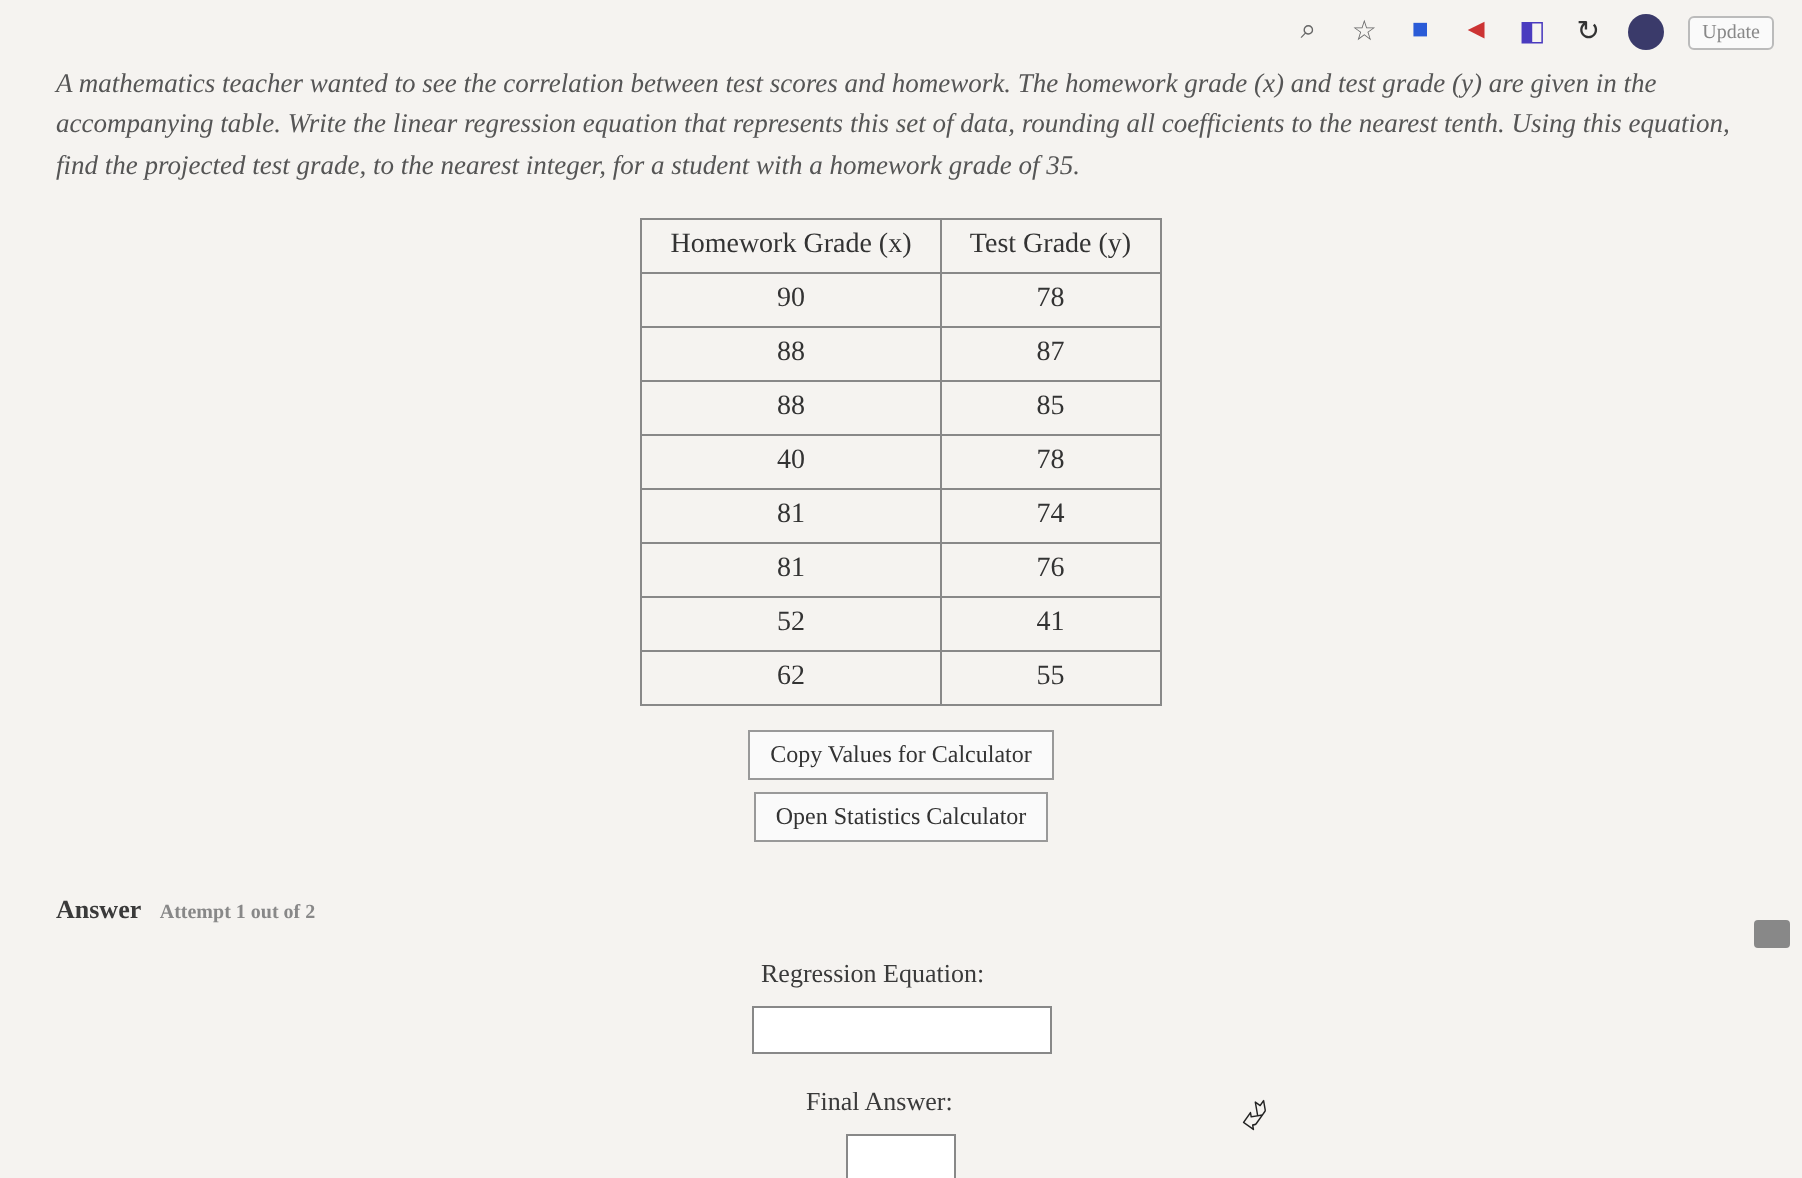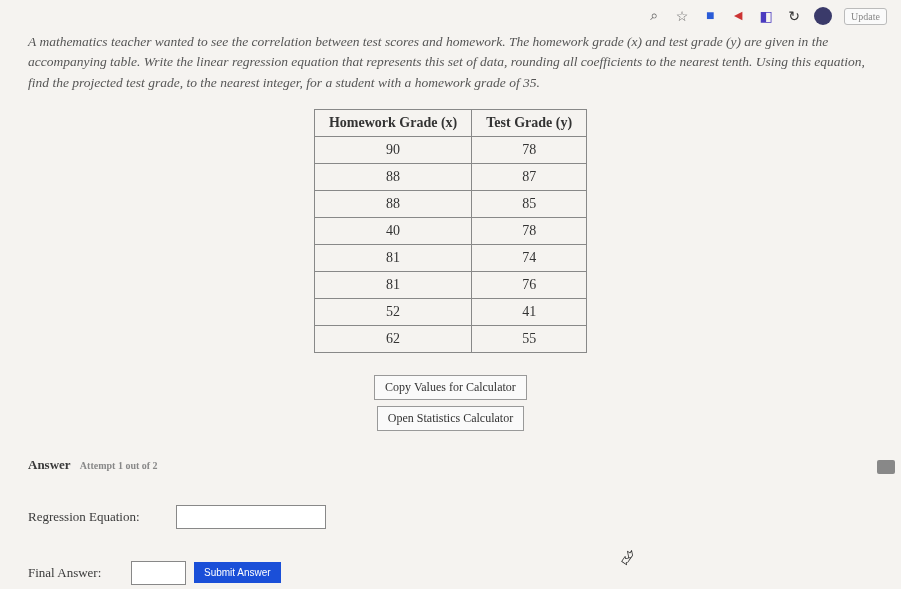--- a/index.html
+++ b/index.html
@@ -51,24 +51,24 @@
       font-family: 'Times New Roman', serif;
     }
     table.data th, table.data td {
       border: 1px solid #888;
       padding: 5px 14px;
       text-align: center;
       font-size: 14px;
       min-width: 110px;
       color: #333;
     }
-    table.data th { font-weight: bold; }
+    table.data th { font-weight: normal; }
     .tool-buttons {
       text-align: center;
-      margin-top: 22px;
+      margin-top: 12px;
     }
     .tool-btn {
       display: block;
       margin: 6px auto;
       font-size: 12px;
       padding: 4px 10px;
       border: 1px solid #999;
       background: #fafafa;
       color: #333;
       font-family: 'Times New Roman', serif;
@@ -77,24 +77,25 @@
     .answer-section {
       margin-top: 26px;
     }
     .answer-header {
       font-size: 13px;
     }
     .answer-header .attempt {
       font-size: 10px; color: #888; margin-left: 6px; font-weight: bold;
     }
     .form-row {
-      margin-top: 32px;
+      margin-top: 16px;
       display: flex;
       align-items: center;
       gap: 8px;
+      flex-direction: column;
     }
     .form-row label {
       font-size: 13px;
       font-family: 'Times New Roman', serif;
       min-width: 140px;
     }
     .form-row.final label { min-width: 95px; }
     .text-input {
       border: 1px solid #888;
       height: 24px;

